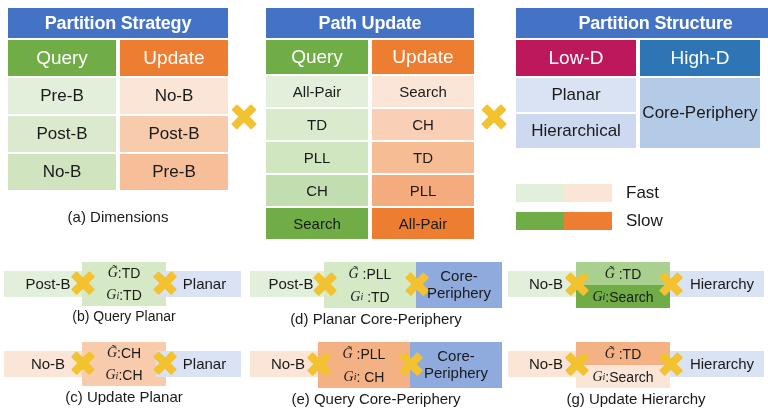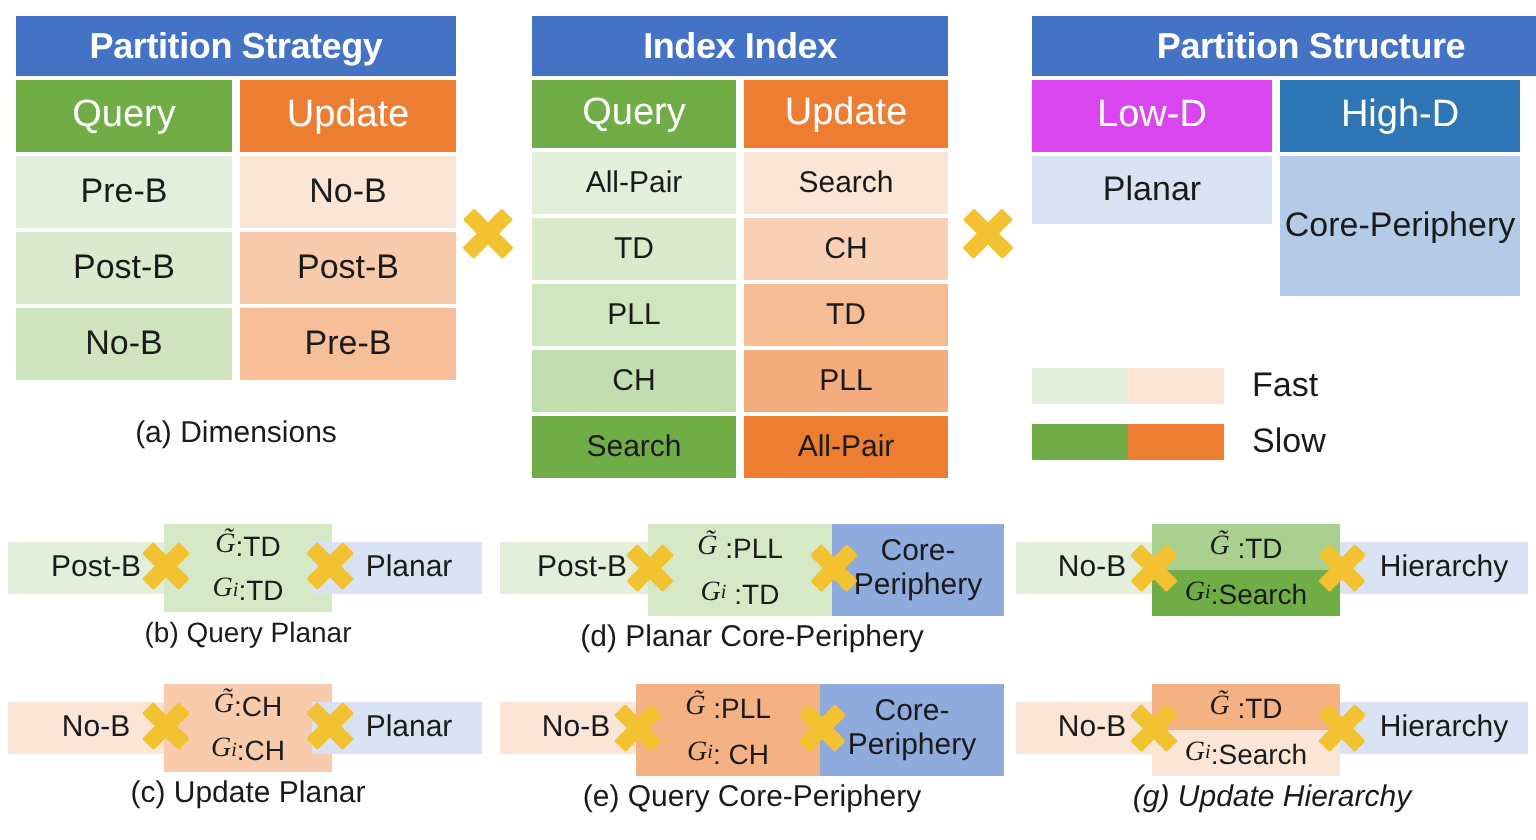--- a/index.html
+++ b/index.html
@@ -102,21 +102,21 @@
     </div>
   </div>
   <div class="cap" style="left:8px;top:208px;width:220px;font-size:15px;">(a) Dimensions</div>
 
   <div class="cross" style="left:230px;top:103px;width:28px;height:28px;">
     <span class="a"></span>
       <span class="b"></span>
   </div>
 
   <div class="tbl" style="left:266px;top:8px;width:208px;">
-    <div class="tbl-title" style="height:30px;background:#4472c4;font-size:18px;">Index Index</div>
+    <div class="tbl-title" style="height:30px;background:#4472c4;font-size:18px;">Path Update</div>
     <div style="display:flex;margin-top:2px;">
       <div class="hdr" style="width:102px;height:34px;background:#70ad47;font-size:19px;">Query</div>
       <div style="width:4px;"></div>
       <div class="hdr" style="width:102px;height:34px;background:#ed7d31;font-size:19px;">Update</div>
     </div>
 
     <div style="display:flex;margin-top:2px;">
       <div class="cell" style="width:102px;height:31px;background:#e2efda;font-size:15px;">All-Pair</div>
       <div style="width:4px;"></div>
       <div class="cell" style="width:102px;height:31px;background:#fbe5d6;font-size:15px;">Search</div>
@@ -144,27 +144,28 @@
   </div>
 
   <div class="cross" style="left:480px;top:103px;width:28px;height:28px;">
     <span class="a"></span>
       <span class="b"></span>
   </div>
 
   <div class="tbl" style="left:516px;top:8px;width:279px;">
     <div class="tbl-title" style="height:30px;background:#4472c4;font-size:18px;">Partition Structure</div>
     <div style="display:flex;margin-top:2px;">
-      <div class="hdr" style="width:120px;height:36px;background:#d946ef;font-size:19px;">Low-D</div>
+      <div class="hdr" style="width:120px;height:36px;background:#be185d;font-size:19px;">Low-D</div>
       <div style="width:4px;"></div>
       <div class="hdr" style="width:120px;height:36px;background:#2e75b6;font-size:19px;">High-D</div>
     </div>
     <div style="display:flex;margin-top:2px;">
       <div style="width:120px;">
         <div class="cell" style="width:120px;height:34px;background:#dae3f3;font-size:17px;">Planar</div>
+        <div class="cell" style="width:120px;height:34px;background:#cdd9ee;font-size:17px;margin-top:2px;">Hierarchical</div>
       </div>
       <div style="width:4px;"></div>
       <div class="cell" style="width:120px;height:70px;background:#b4cbe8;font-size:17px;">Core-Periphery</div>
     </div>
   </div>
 
   <div class="legend-row" style="left:516px;top:184px;height:18px;">
     <div class="swatch" style="width:96px;">
       <i style="width:48px;background:#e2efda;"></i>
       <i style="width:48px;background:#fbe5d6;"></i>
@@ -313,15 +314,15 @@
     <div class="chip" style="left:162px;top:9px;width:94px;height:26px;background:#dae3f3;font-size:15px;padding-left:10px;">Hierarchy</div>
     <div class="cross" style="left:56px;top:9px;width:26px;height:26px;">
       <span class="a"></span>
         <span class="b"></span>
     </div>
     <div class="cross" style="left:150px;top:9px;width:26px;height:26px;">
       <span class="a"></span>
         <span class="b"></span>
     </div>
   </div>
-  <div class="cap" style="left:508px;top:390px;width:256px;font-size:15px;font-style:italic;">(g) Update Hierarchy</div>
+  <div class="cap" style="left:508px;top:390px;width:256px;font-size:15px;">(g) Update Hierarchy</div>
 
 </div>
 
 </body></html>

